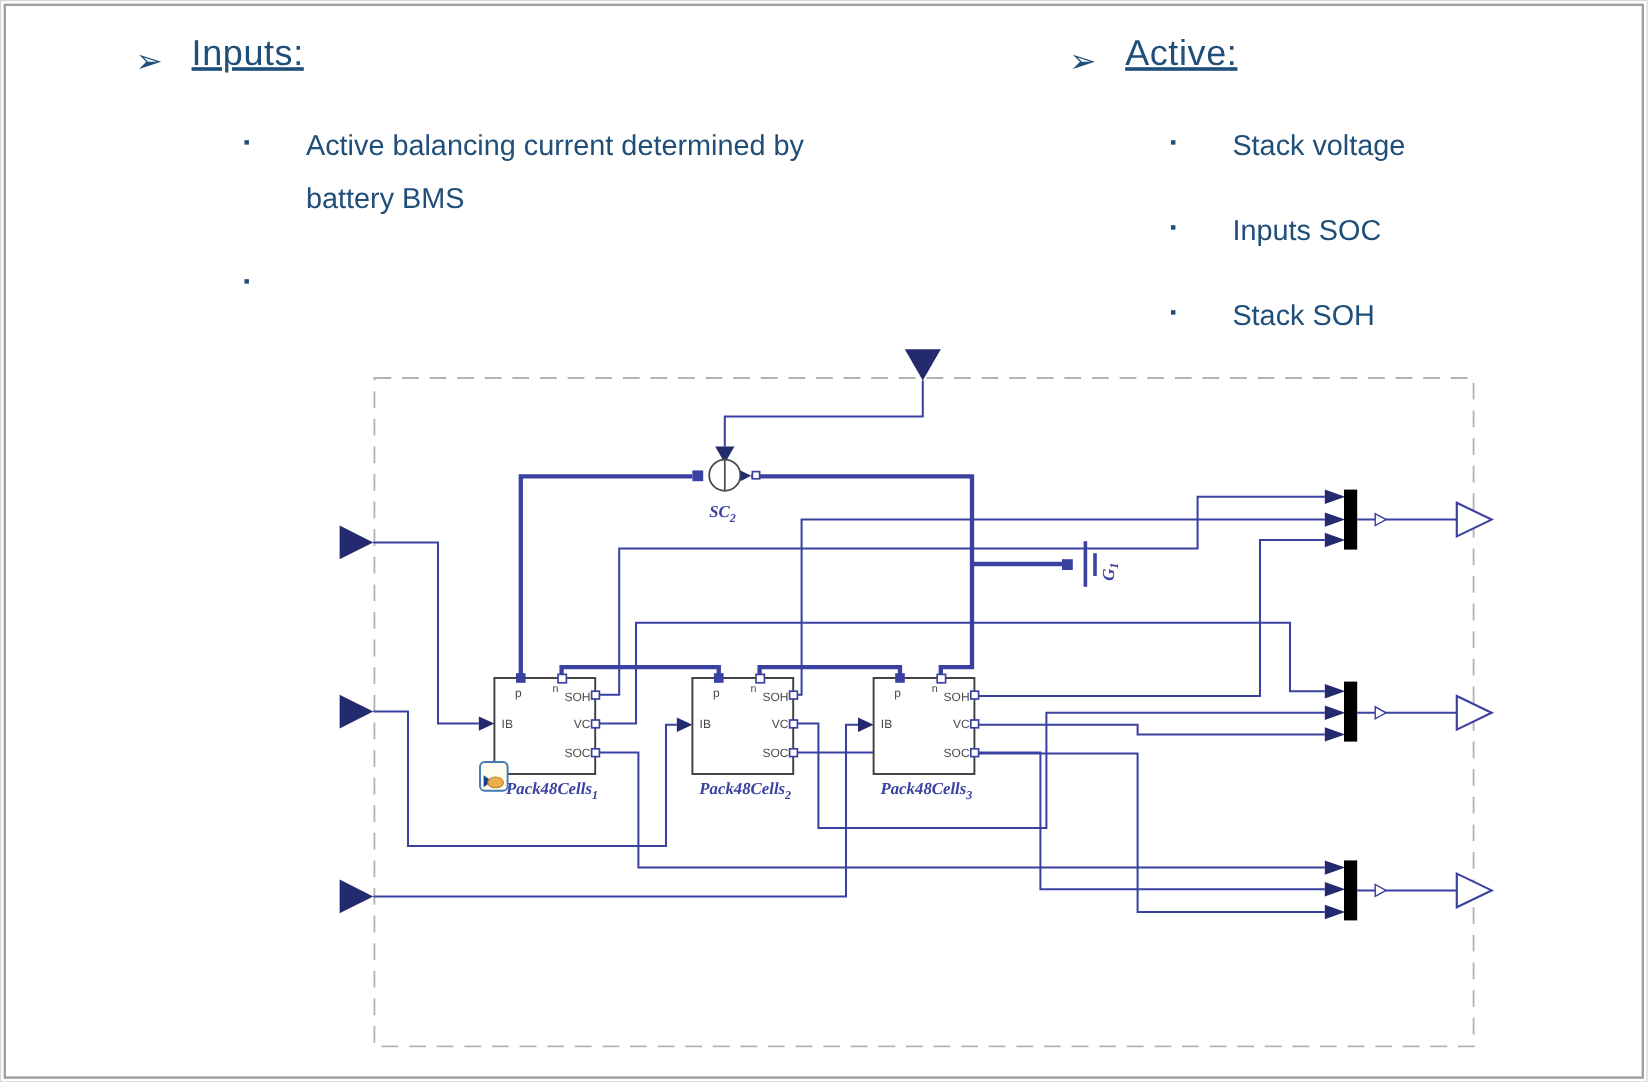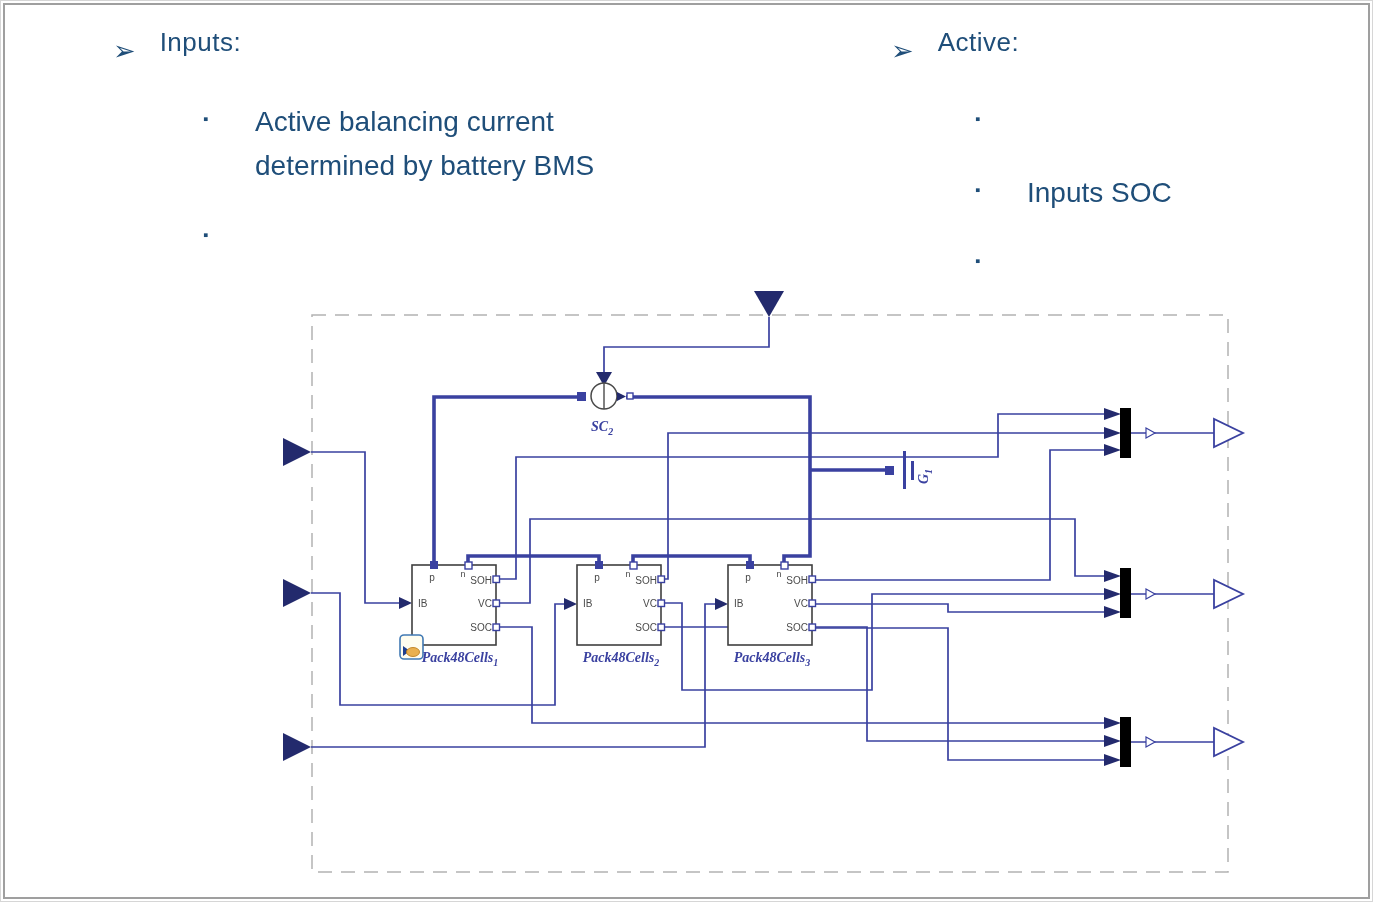--- a/index.html
+++ b/index.html
@@ -3,25 +3,25 @@
 <meta charset="utf-8">
 <style>
   html,body{margin:0;padding:0;background:#ffffff;}
   body{width:1373px;height:902px;position:relative;overflow:hidden;
        font-family:"Liberation Sans",sans-serif;}
   .outer-frame{position:absolute;inset:0;border:1px solid #d6d6d6;pointer-events:none;}
   .inner-frame{position:absolute;inset:3px;border:2px solid #9f9f9f;pointer-events:none;}
 
   .hdr{position:absolute;display:flex;align-items:flex-start;color:#1F4E79;}
   .hdr .arrow{font-size:27px;line-height:1;margin-top:10px;margin-right:24px;}
-  .hdr .title{font-size:26px;line-height:1.1;letter-spacing:0.5px;}
+  .hdr .title{font-size:30px;line-height:1.1;letter-spacing:0.5px;text-decoration:underline;}
 
   .item{position:absolute;display:flex;align-items:flex-start;color:#1F4E79;}
   .item .bullet{font-size:15px;line-height:1;margin-top:11px;width:52px;flex:0 0 52px;}
-  .item .txt{font-size:28px;line-height:44px;}
+  .item .txt{font-size:24px;line-height:44px;}
   .item .txt.wrap{max-width:430px;}
 
   svg{position:absolute;left:0;top:0;}
   .wire{stroke:#3A41A0;stroke-width:1.7;fill:none;}
   .thick{stroke:#3A41A0;stroke-width:3.6;fill:none;stroke-linejoin:miter;}
   .term-f{fill:#3A41A0;stroke:none;}
   .term-h{fill:#ffffff;stroke:#3A41A0;stroke-width:1.4;}
   .tri{fill:#232A6D;stroke:none;}
   .outtri{fill:#ffffff;stroke:#3A41A0;stroke-width:1.8;}
   .minitri{fill:#ffffff;stroke:#3A41A0;stroke-width:1.2;}
@@ -52,27 +52,29 @@
 <div class="item" style="left:203px;top:216px;">
   <span class="bullet">▪</span>
 </div>
 
 <div class="hdr" style="left:891px;top:28px;">
   <span class="arrow">➢</span>
   <span class="title">Active:</span>
 </div>
 <div class="item" style="left:975px;top:100px;">
   <span class="bullet">▪</span>
+  <span class="txt">Stack voltage</span>
 </div>
 <div class="item" style="left:975px;top:171px;">
   <span class="bullet">▪</span>
   <span class="txt">Inputs SOC</span>
 </div>
 <div class="item" style="left:975px;top:242px;">
   <span class="bullet">▪</span>
+  <span class="txt">Stack SOH</span>
 </div>
 
 <svg width="1373" height="902" viewBox="0 0 1373 902">
 
   <rect class="dash" x="312" y="315" width="916" height="557"></rect>
 
   <path class="thick" d="M434 565 V397 H577"></path>
   <path class="thick" d="M626 397 H810 V556 H784 V565"></path>
   <path class="thick" d="M810 470 H889"></path>
   <path class="thick" d="M468 565 V556 H599 V565"></path>

